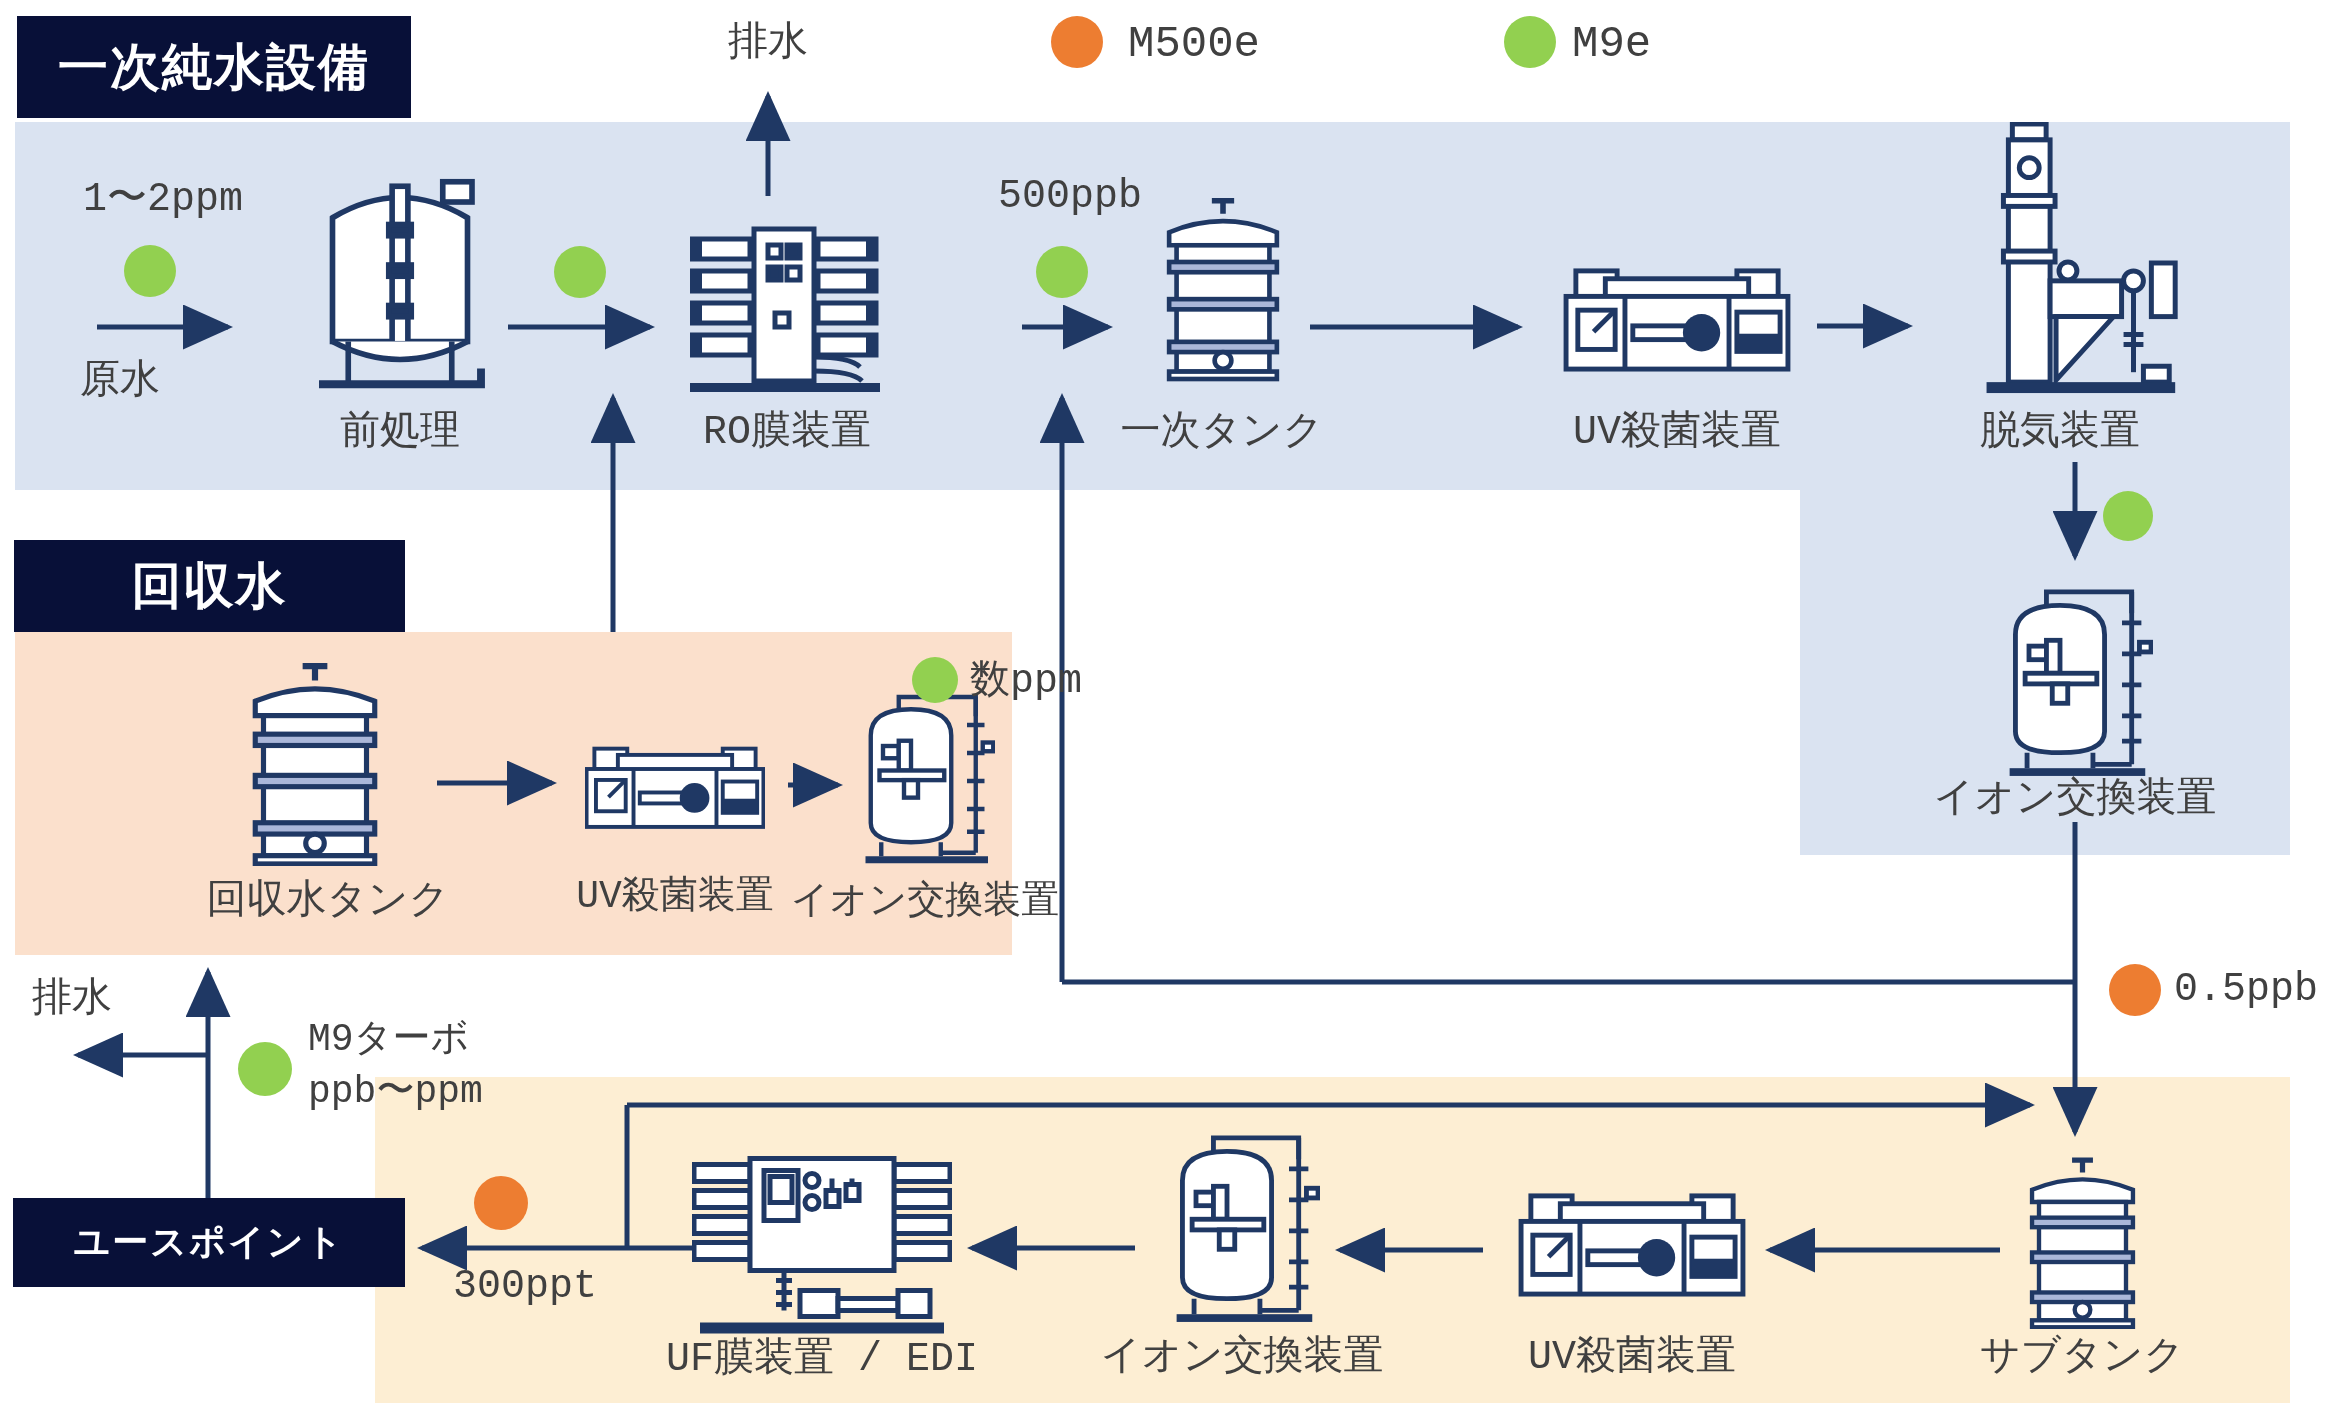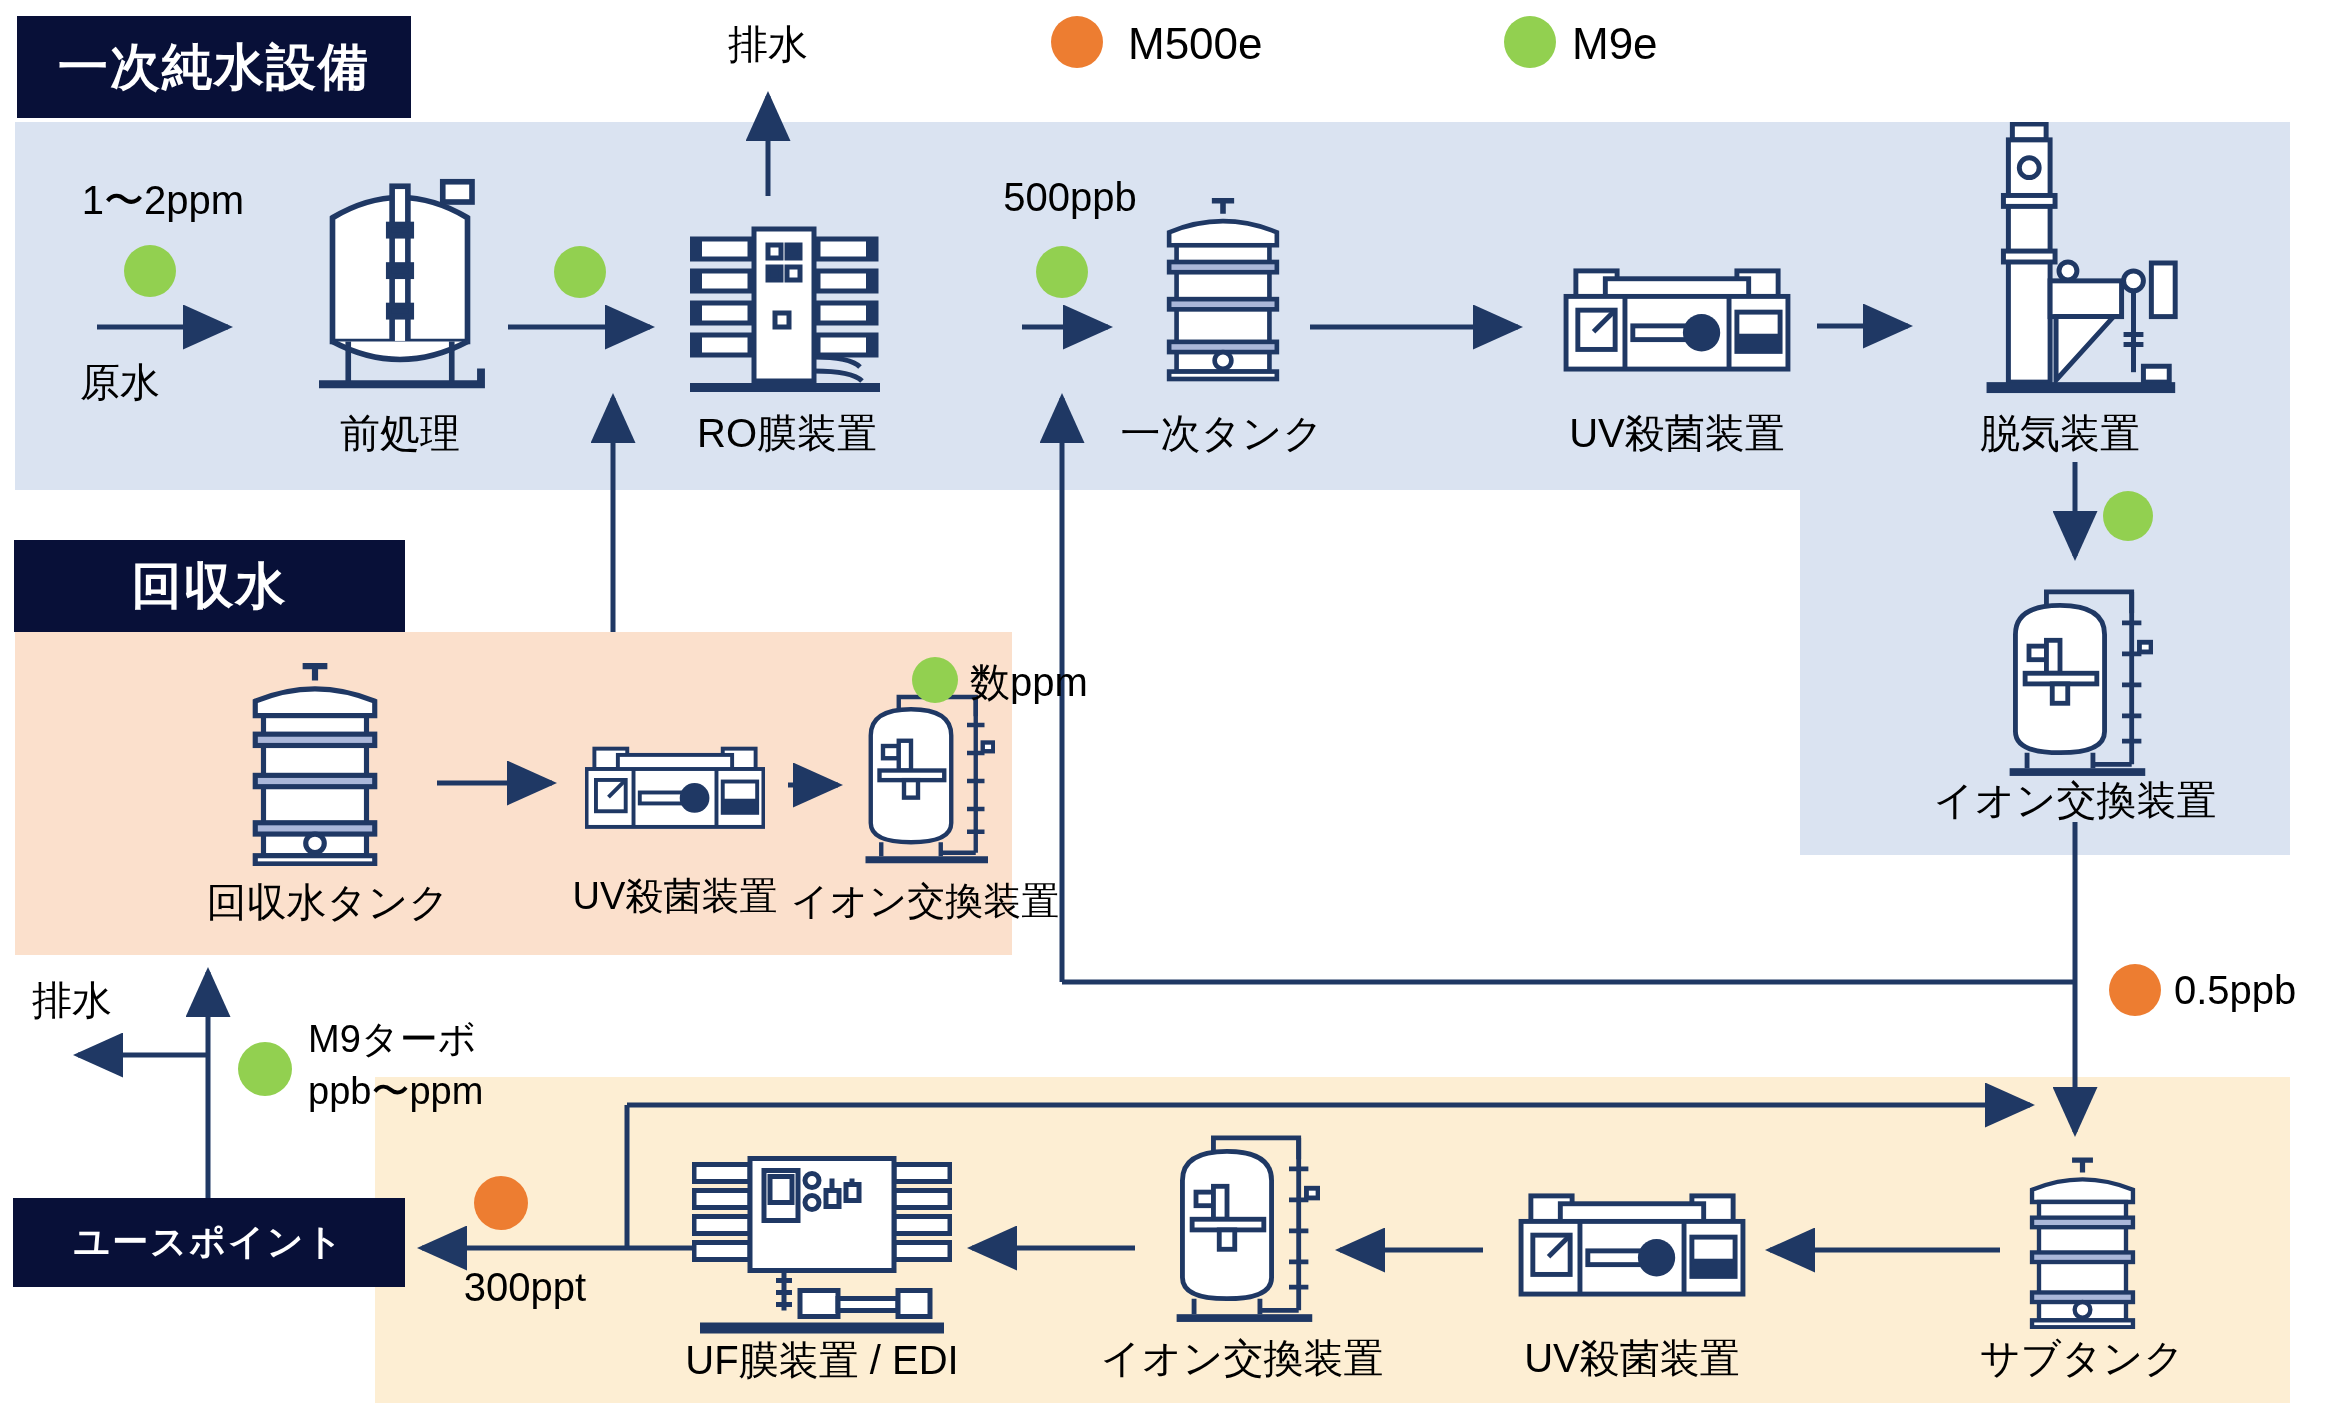--- a/index.html
+++ b/index.html
@@ -1,31 +1,31 @@
 <!DOCTYPE html>
 <html><head>
 <meta charset="utf-8">
 <style>
   html,body{margin:0;padding:0;background:#ffffff;}
   #stage{
     position:relative;width:2336px;height:1418px;background:#ffffff;overflow:hidden;
-    font-family:Liberation Sans, sans-serif;color:#1f3864;
+    font-family:Liberation Mono, monospace;color:#1f3864;
   }
   .bg{position:absolute;z-index:0;}
   .bg-blue{background:#dae3f1;}
   .bg-peach{background:#fbe0cc;}
   .bg-cream{background:#fdeed3;}
   .hdr{
     position:absolute;z-index:3;background:#081038;color:#ffffff;
     display:flex;align-items:center;justify-content:center;
     font-weight:bold;letter-spacing:2px;
   }
   .lbl{
     position:absolute;z-index:4;font-size:40px;line-height:1.15;
-    transform:translate(-50%,-50%);white-space:nowrap;color:#000000;
+    transform:translate(-50%,-50%);white-space:nowrap;color:#404040;
   }
   .lbl.left{transform:translate(0,-50%);}
   .dot{
     position:absolute;z-index:4;border-radius:50%;
     transform:translate(-50%,-50%);
   }
   .dot.green{background:#92d050;}
   .dot.orange{background:#ed7d31;}
   .icon{position:absolute;z-index:2;}
   .icon svg{display:block;width:100%;height:100%;}

